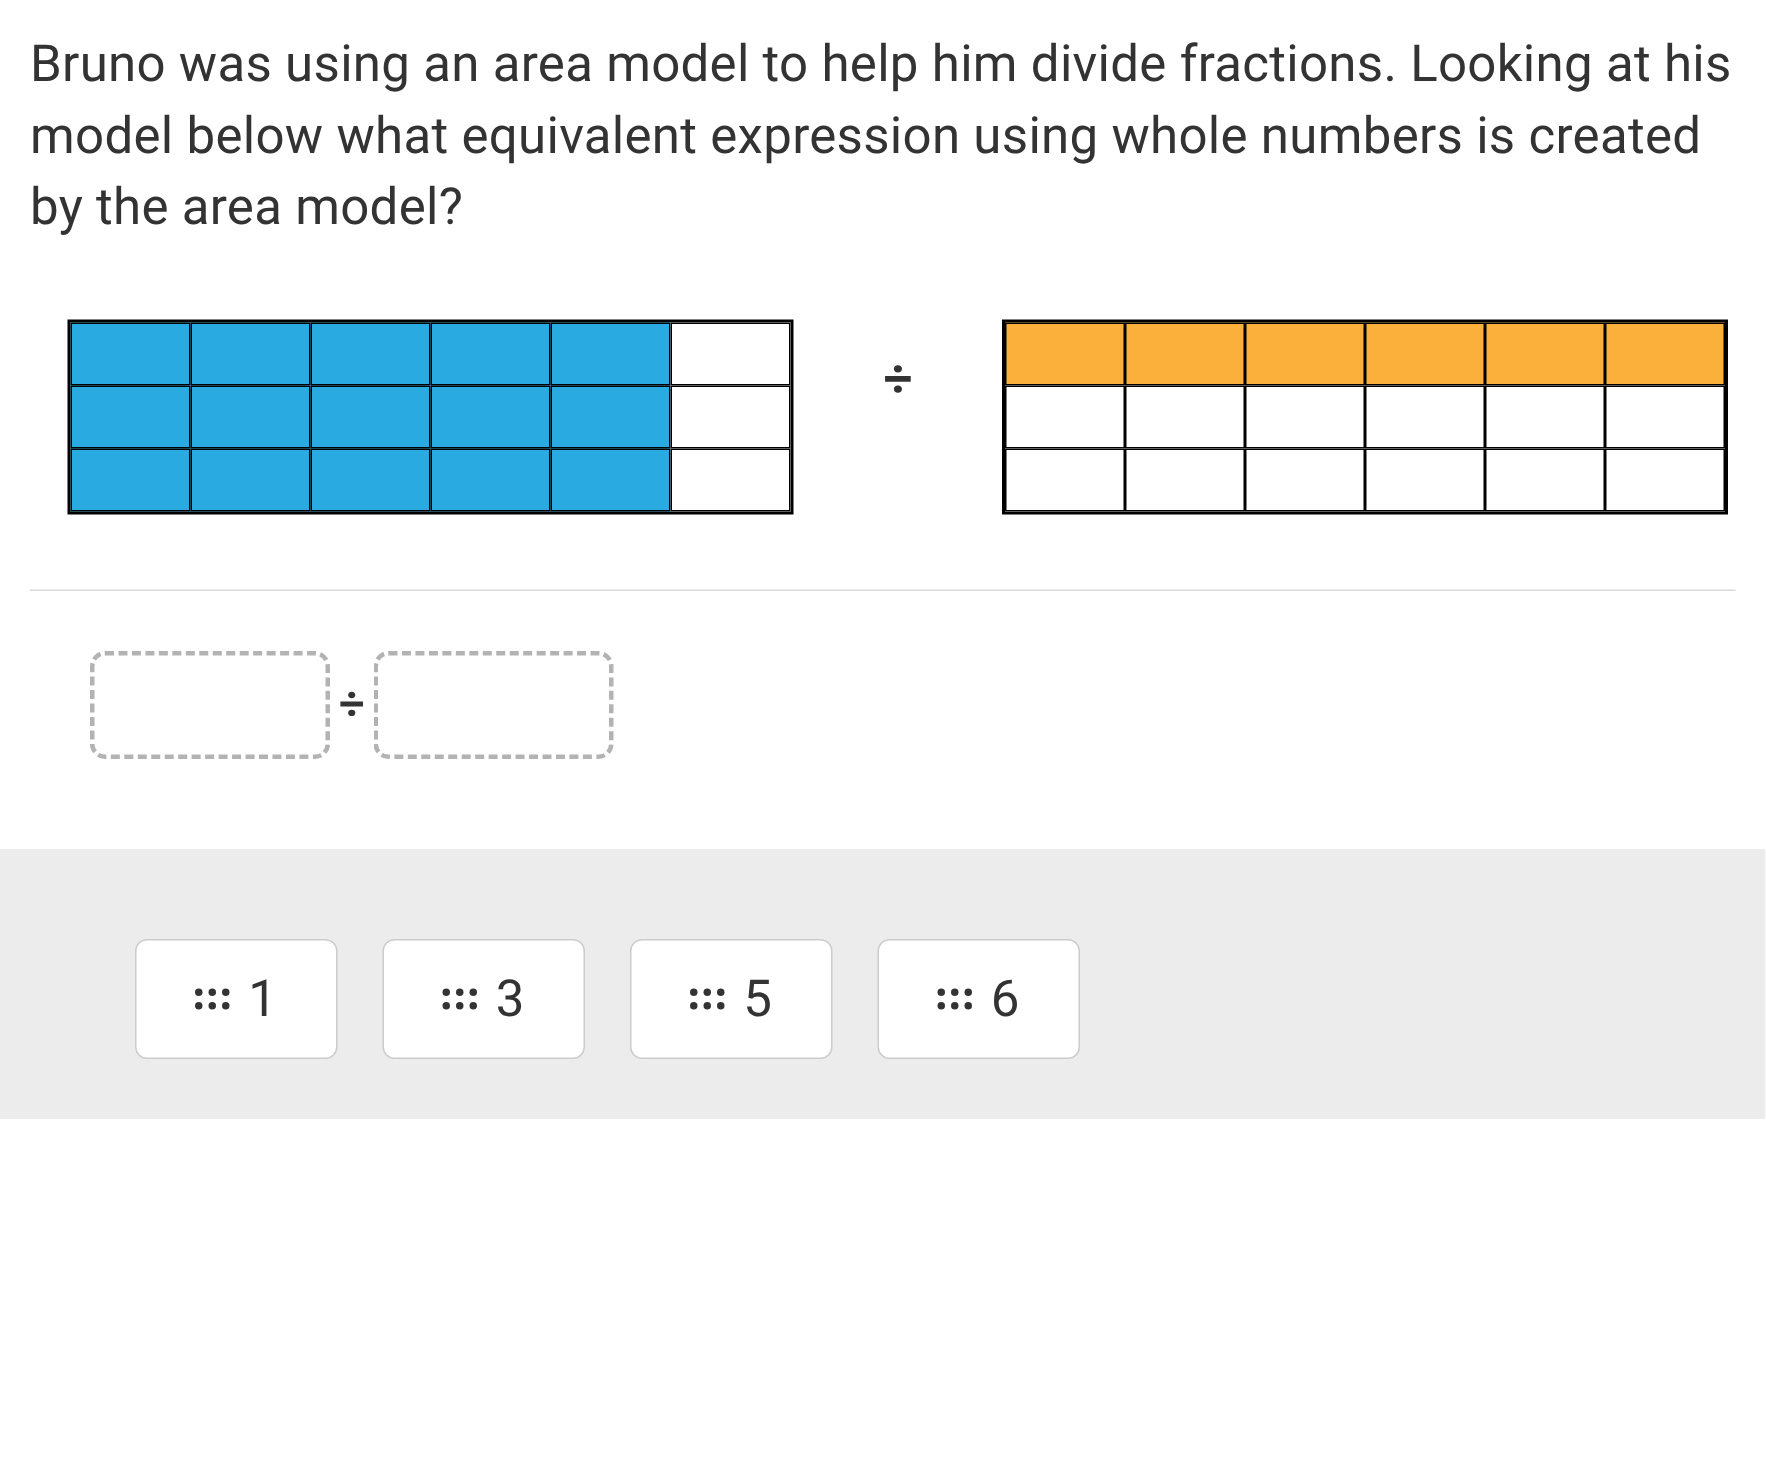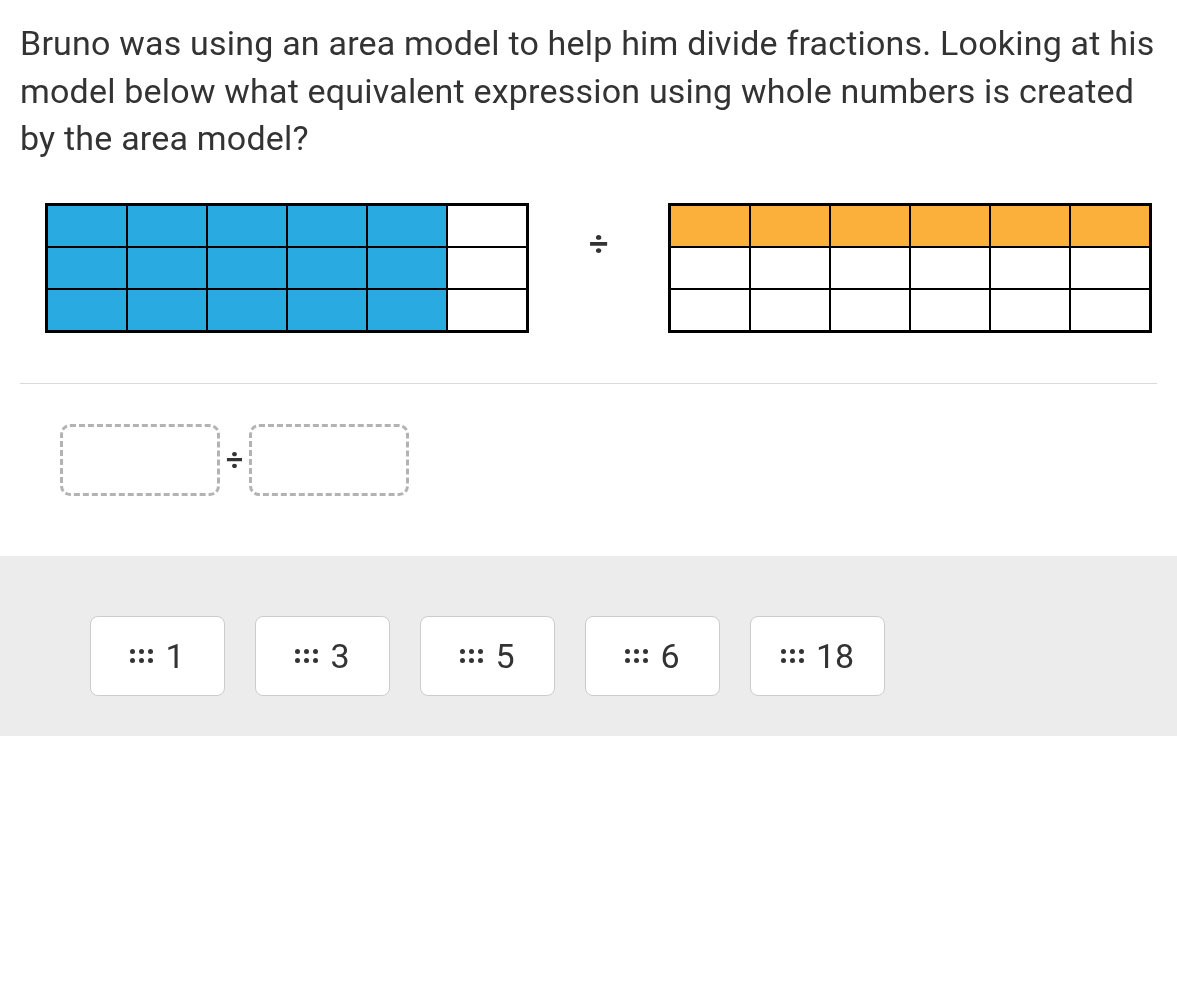--- a/index.html
+++ b/index.html
@@ -7,21 +7,21 @@
     margin: 0;
     padding: 20px 20px 0 20px;
     font-family: -apple-system, BlinkMacSystemFont, "Segoe UI", Roboto, Helvetica, Arial, sans-serif;
     font-size: 34px;
     color: #333333;
     background: #ffffff;
     width: 1177px;
   }
   .question-text {
     line-height: 1.4;
-    margin-bottom: 40px;
+    margin-bottom: 50px;
     letter-spacing: 0.2px;
   }
   .models-row {
     display: flex;
     align-items: center;
     gap: 0;
     margin-bottom: 50px;
     padding-left: 25px;
   }
   .area-grid {
@@ -202,25 +202,14 @@
         <div class="drag-handle">
           <span></span>
           <span></span>
           <span></span>
           <span></span>
           <span></span>
           <span></span>
         </div>
         <span>6</span>
       </div>
-      <div class="tile">
-        <div class="drag-handle">
-          <span></span>
-          <span></span>
-          <span></span>
-          <span></span>
-          <span></span>
-          <span></span>
-        </div>
-        <span>18</span>
-      </div>
     </div>
 </div>
 
 </body></html>

